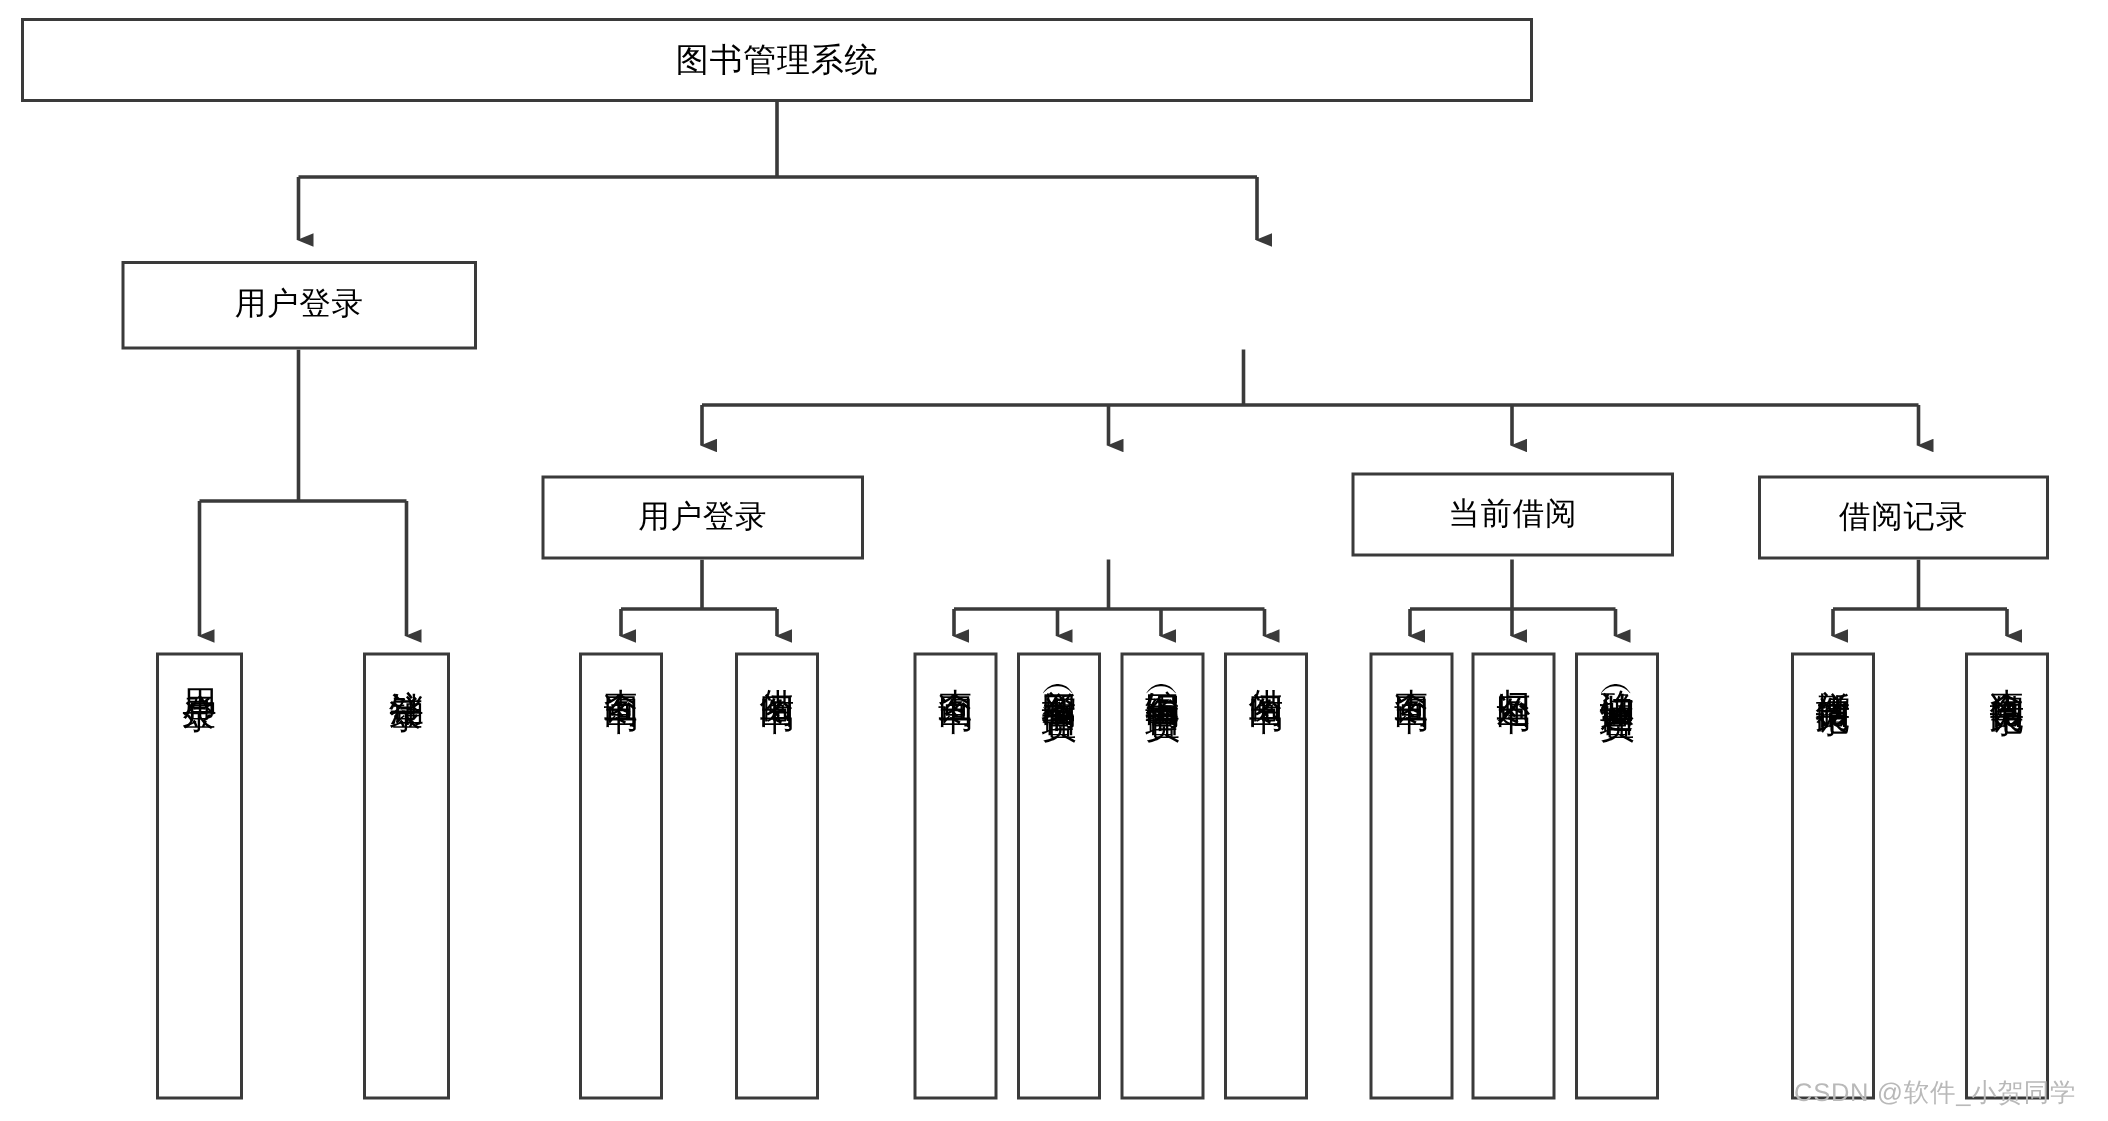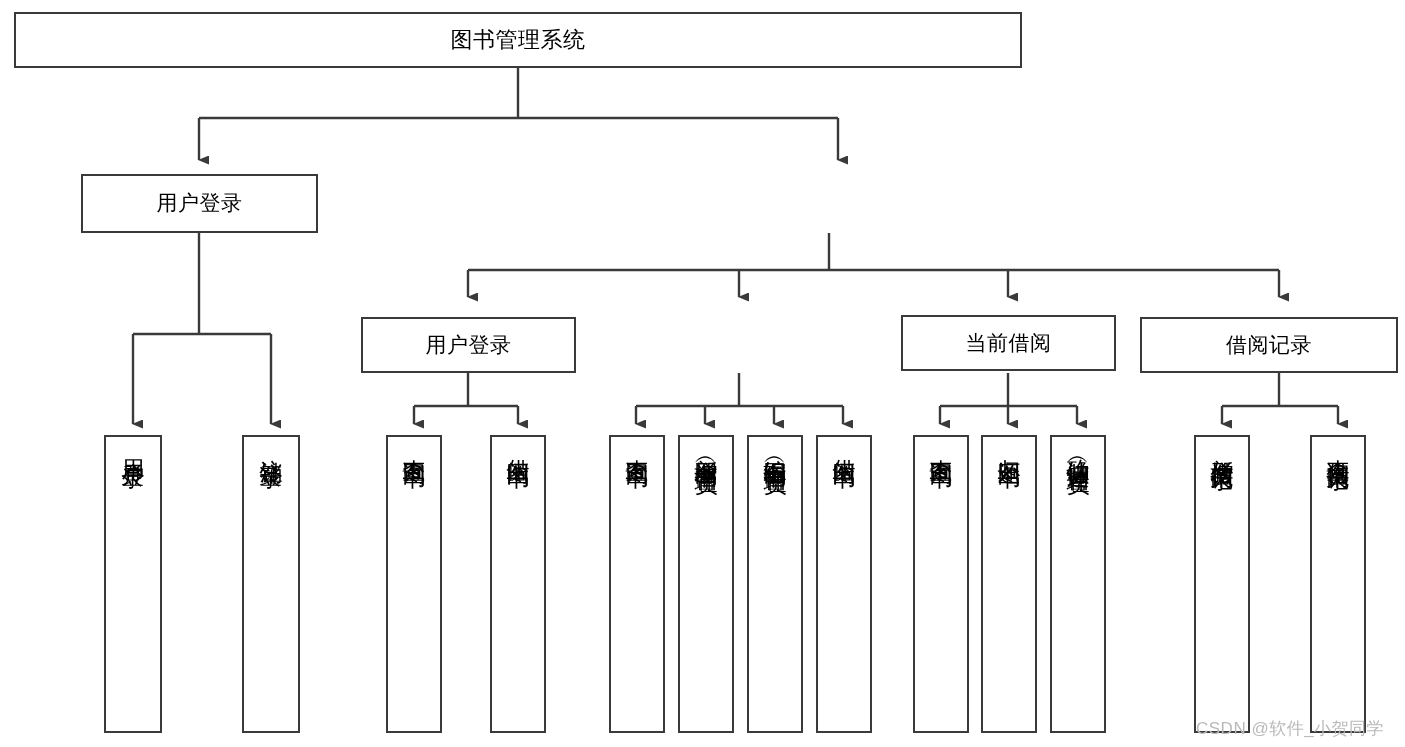--- a/index.html
+++ b/index.html
@@ -141,21 +141,21 @@
 
   <div class="node horiz" style="left:361px; top:317px; width:215px; height:56px;">
     <span class="node-label">用户登录</span>
   </div>
 
 
   <div class="node horiz" style="left:901px; top:315px; width:215px; height:56px;">
     <span class="node-label">当前借阅</span>
   </div>
 
-  <div class="node horiz" style="left:1140px; top:317px; width:258px; height:56px;">
+  <div class="node horiz" style="left:1172px; top:317px; width:194px; height:56px;">
     <span class="node-label">借阅记录</span>
   </div>
 
   <div class="node vert" style="left:104px; top:435px; width:58px; height:298px;">
     <span class="node-label">用户登录</span>
   </div>
 
   <div class="node vert" style="left:242px; top:435px; width:58px; height:298px;">
     <span class="node-label">注销登录</span>
   </div>

